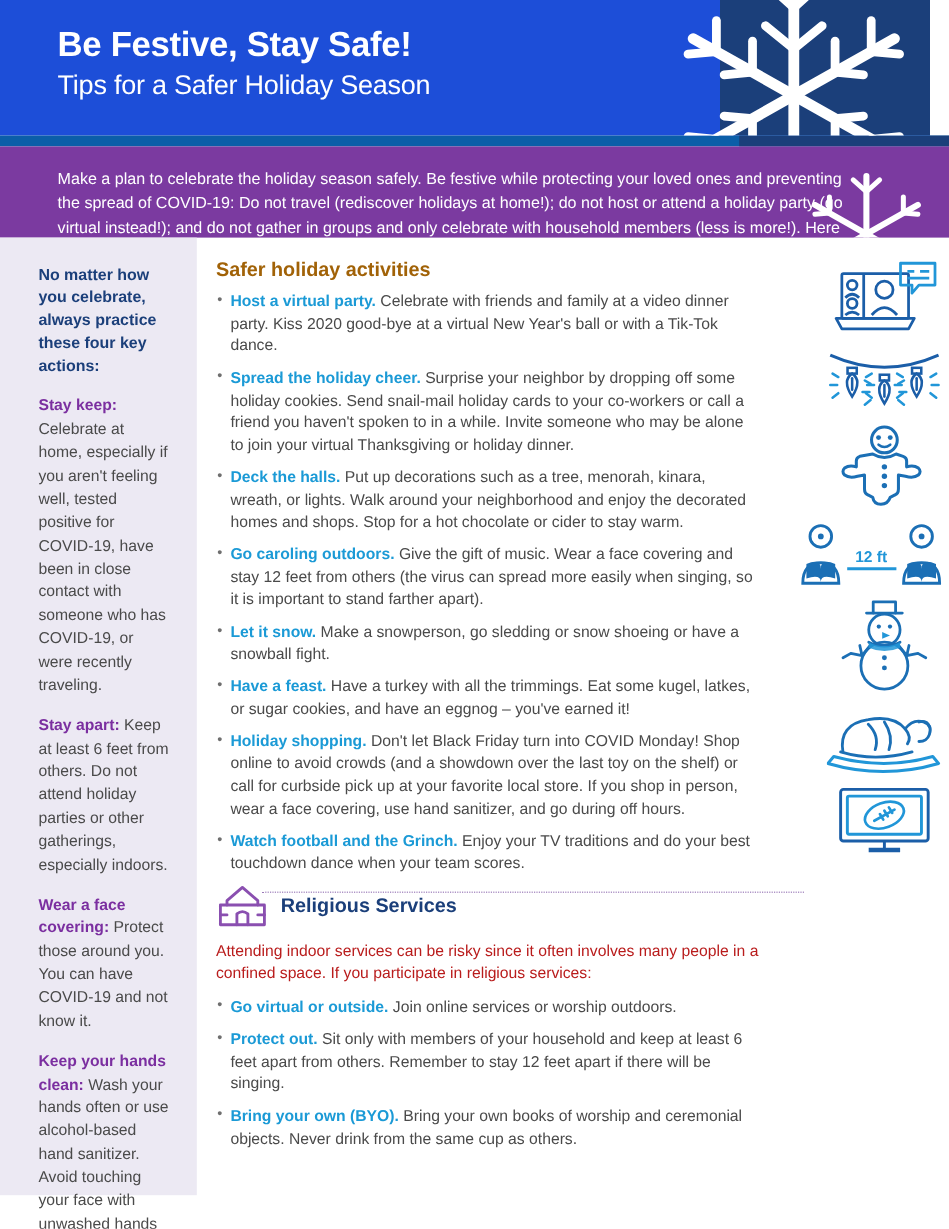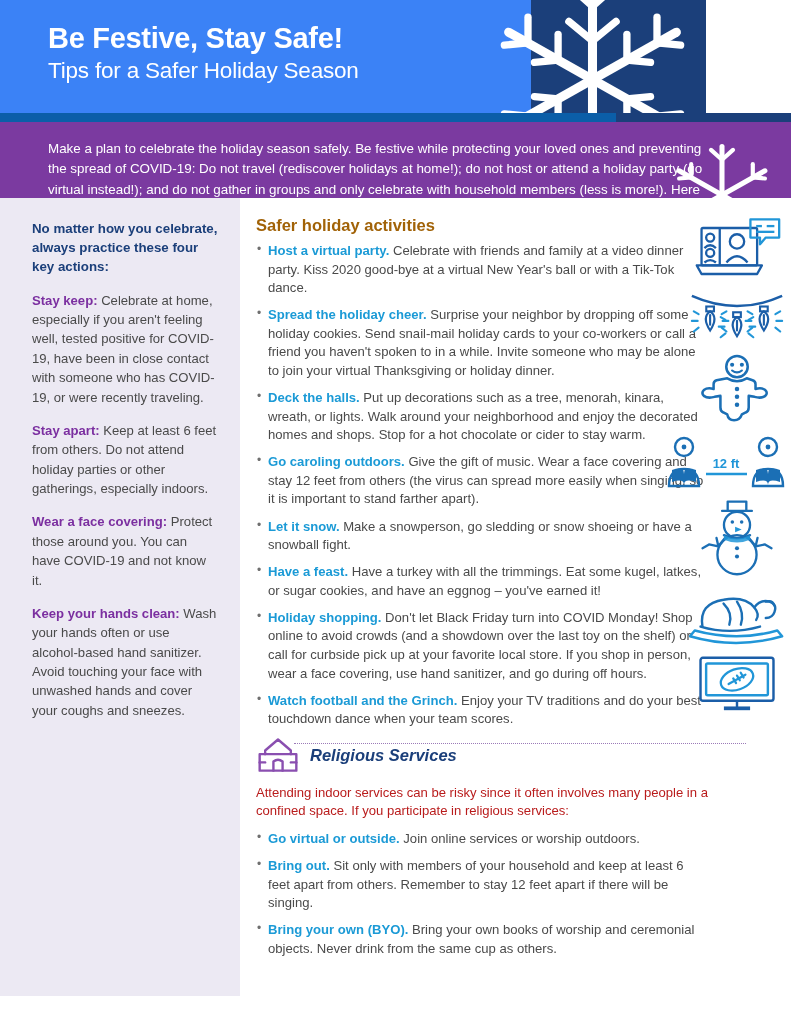--- a/index.html
+++ b/index.html
@@ -9,23 +9,23 @@
     height: 1024px;
     background: #ffffff;
     font-family: "Liberation Sans", sans-serif;
     overflow: hidden;
     position: relative;
   }
 
   
   .header {
     position: relative;
-    width: 706px;
+    width: 775px;
     height: 113px;
-    background: #3b82f6;
+    background: #1d4ed8;
     overflow: hidden;
   }
   .header-navy {
     position: absolute;
     right: 0;
     top: 0;
     width: 175px;
     height: 113px;
     background: #1b3f7a;
   }
@@ -89,21 +89,21 @@
   .flake-small { right: 14px; top: 18px; z-index: 2; }
 
   
   .content {
     position: relative;
     width: 791px;
     height: 798px;
     display: flex;
   }
   .sidebar {
-    width: 240px;
+    width: 164px;
     background: #ece9f3;
     padding: 22px 22px 0 32px;
     flex-shrink: 0;
   }
   .sidebar-heading {
     color: #1b3f7a;
     font-size: 13.3px;
     font-weight: bold;
     line-height: 1.42;
     margin-bottom: 14px;
@@ -167,21 +167,20 @@
     display: flex;
     align-items: center;
     gap: 10px;
     margin-top: -10px;
     margin-bottom: 6px;
   }
   .relig-title {
     color: #1b3f7a;
     font-size: 16.5px;
     font-weight: bold;
-    font-style: italic;
   }
   .relig-intro {
     font-size: 13.1px;
     line-height: 1.42;
     color: #b91c1c;
     max-width: 462px;
     margin-bottom: 9px;
   }
 
   
@@ -309,21 +308,21 @@
           <line x1="4" y1="31" x2="10" y2="31"></line>
           <line x1="38" y1="31" x2="44" y2="31"></line>
         </g>
       </svg>
       <div class="relig-title">Religious Services</div>
     </div>
 
     <div class="relig-intro">Attending indoor services can be risky since it often involves many people in a confined space. If you participate in religious services:</div>
     <ul class="bullets" id="religious-bullets">
         <li><b>Go virtual or outside.</b> Join online services or worship outdoors.</li>
-        <li><b>Bring out.</b> Sit only with members of your household and keep at least 6 feet apart from others. Remember to stay 12 feet apart if there will be singing.</li>
+        <li><b>Protect out.</b> Sit only with members of your household and keep at least 6 feet apart from others. Remember to stay 12 feet apart if there will be singing.</li>
         <li><b>Bring your own (BYO).</b> Bring your own books of worship and ceremonial objects. Never drink from the same cup as others.</li>
       </ul>
 
     <div class="icon-col">
 
       <div class="icon-slot" style="height:74px">
         <svg width="92" height="70" viewBox="0 0 96 72">
           <g fill="none" stroke="#1b5ea8" stroke-width="2.4" stroke-linejoin="round">
             <rect x="11" y="12" width="58" height="39" rx="1.5"></rect>
             <line x1="30" y1="12" x2="30" y2="51"></line>

